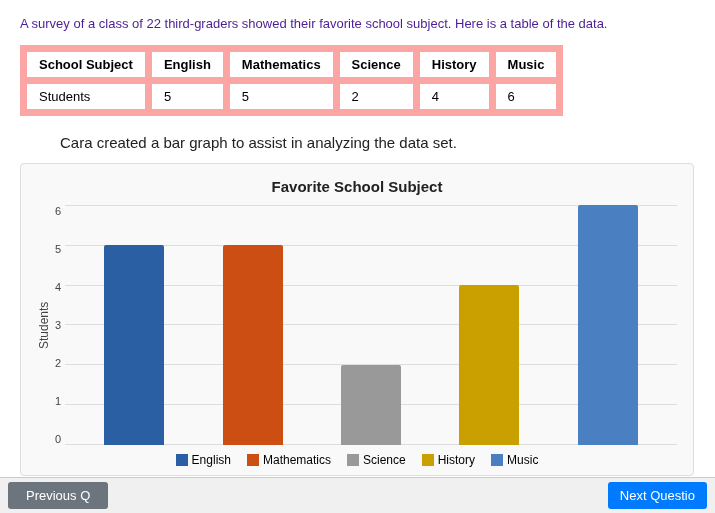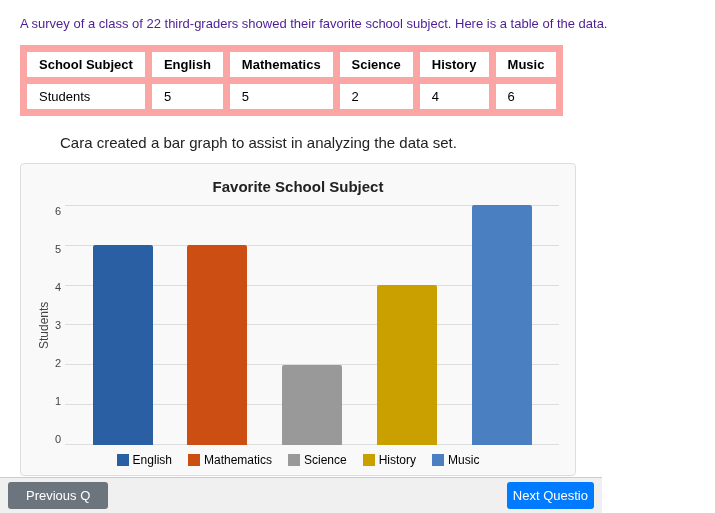--- a/index.html
+++ b/index.html
@@ -44,21 +44,21 @@
       font-size: 15px;
       color: #222;
       margin-bottom: 12px;
       margin-left: 40px;
     }
     .chart-container {
       background: #f9f9f9;
       border: 1px solid #ddd;
       border-radius: 4px;
       padding: 14px 16px 8px 16px;
-      width: 556px;
+      width: 674px;
     }
     .chart-title {
       text-align: center;
       font-size: 15px;
       font-weight: bold;
       color: #222;
       margin-bottom: 10px;
     }
     .chart-area {
       display: flex;
@@ -138,21 +138,21 @@
     .legend-box {
       width: 12px;
       height: 12px;
       display: inline-block;
       flex-shrink: 0;
     }
     .bottom-bar {
       position: fixed;
       bottom: 0;
       left: 0;
-      width: 602px;
+      width: 715px;
       height: 36px;
       background: #f0f0f0;
       display: flex;
       align-items: center;
       justify-content: space-between;
       padding: 0 8px;
       border-top: 1px solid #ccc;
     }
     .prev-btn {
       background: #6c757d;
@@ -160,21 +160,21 @@
       border: none;
       padding: 6px 18px;
       border-radius: 3px;
       font-size: 13px;
       cursor: pointer;
     }
     .next-btn {
       background: #007bff;
       color: #fff;
       border: none;
-      padding: 6px 6px;
+      padding: 6px 12px;
       border-radius: 3px;
       font-size: 13px;
       cursor: pointer;
     }
   </style>
 </head>
 <body>
 
 <div class="page-wrapper">
   <p class="intro-text">A survey of a class of 22 third-graders showed their favorite school subject. Here is a table of the data.</p>

